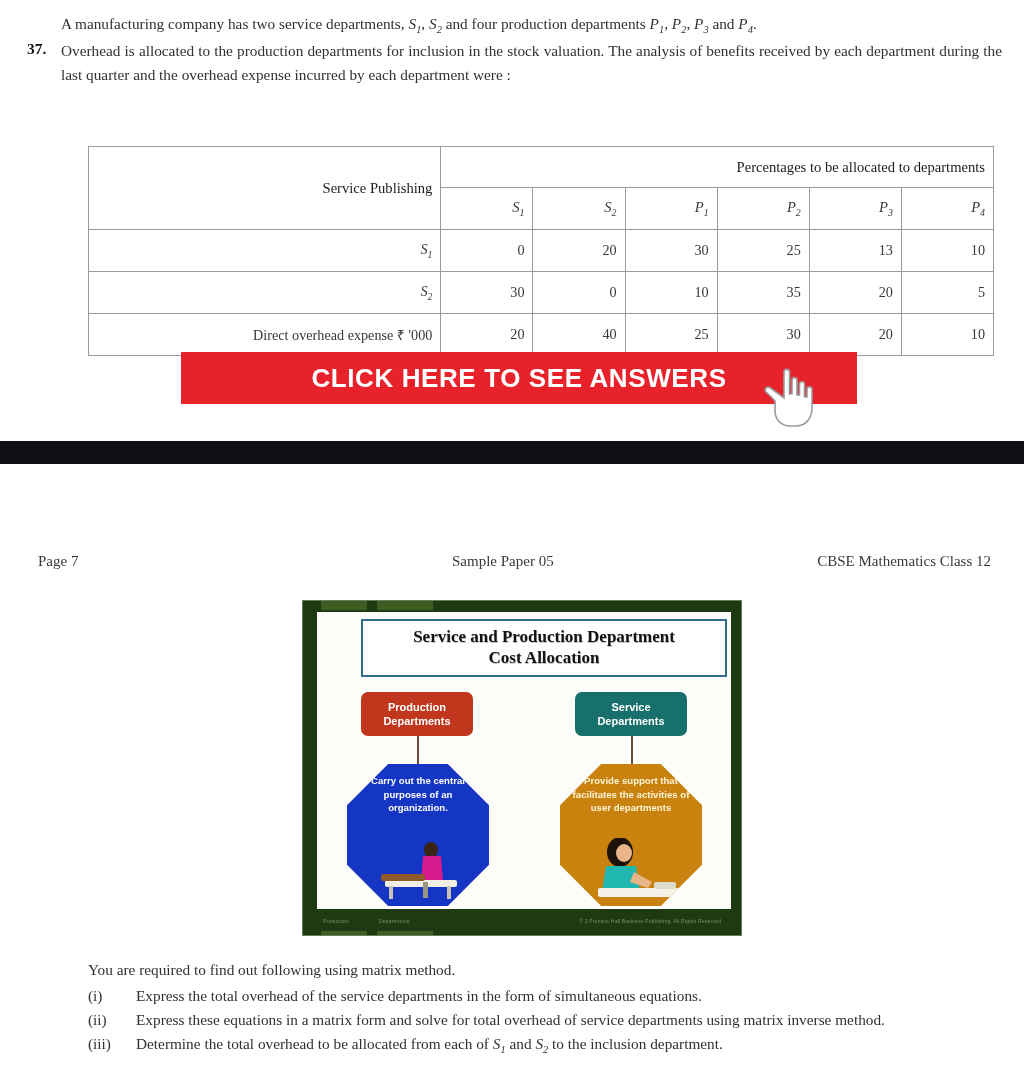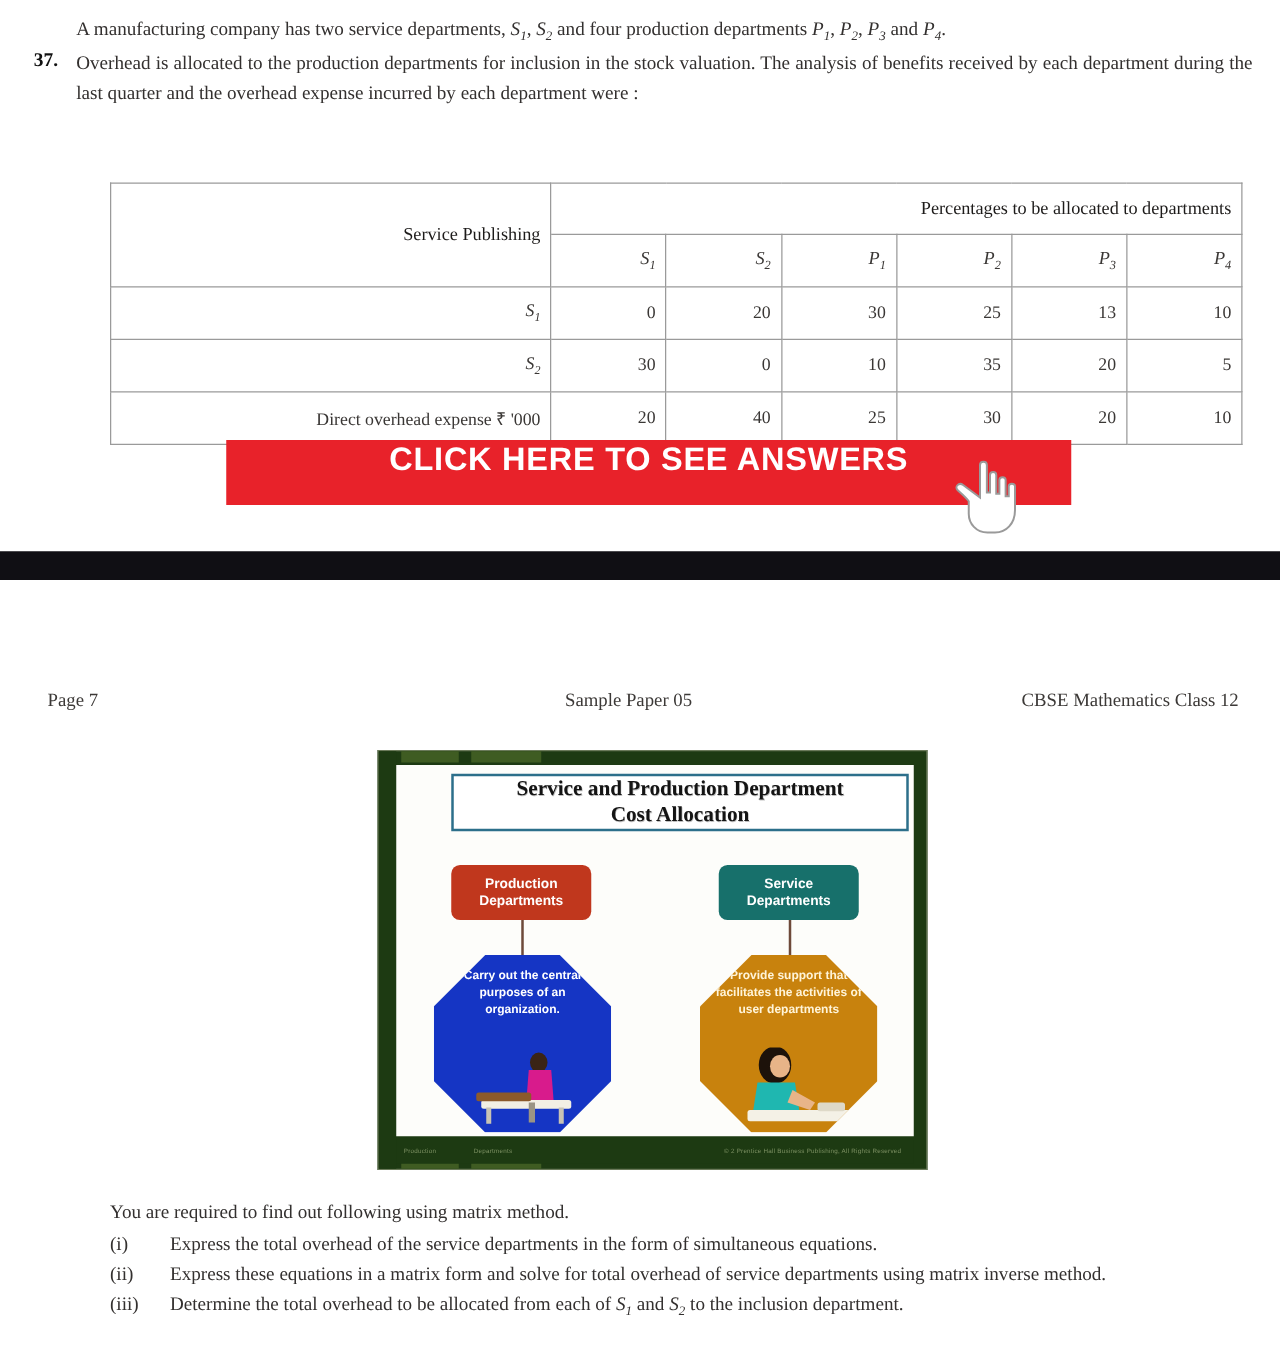--- a/index.html
+++ b/index.html
@@ -92,20 +92,21 @@
 
   
   .cta {
     position: absolute;
     left: 181px;
     top: 352px;
     width: 676px;
     height: 52px;
     background: #e8222a;
     display: flex;
+    align-items: center;
     justify-content: center;
   }
   .cta-text {
     color: #ffffff;
     font-family: "Liberation Sans", sans-serif;
     font-weight: bold;
     font-size: 26px;
     letter-spacing: 0.6px;
   }
   .cursor-hand {
@@ -168,21 +169,21 @@
   }
   .info-tick {
     position: absolute;
     background: #3f5c22;
   }
   .title-box {
     position: absolute;
     left: 44px;
     top: 7px;
     right: 4px;
-    height: 46px;
+    height: 58px;
     background: #ffffff;
     border: 2px solid #2c6f8a;
     display: flex;
     flex-direction: column;
     align-items: center;
     justify-content: center;
     box-sizing: border-box;
   }
   .title-l1, .title-l2 {
     font-family: "Liberation Serif", serif;

